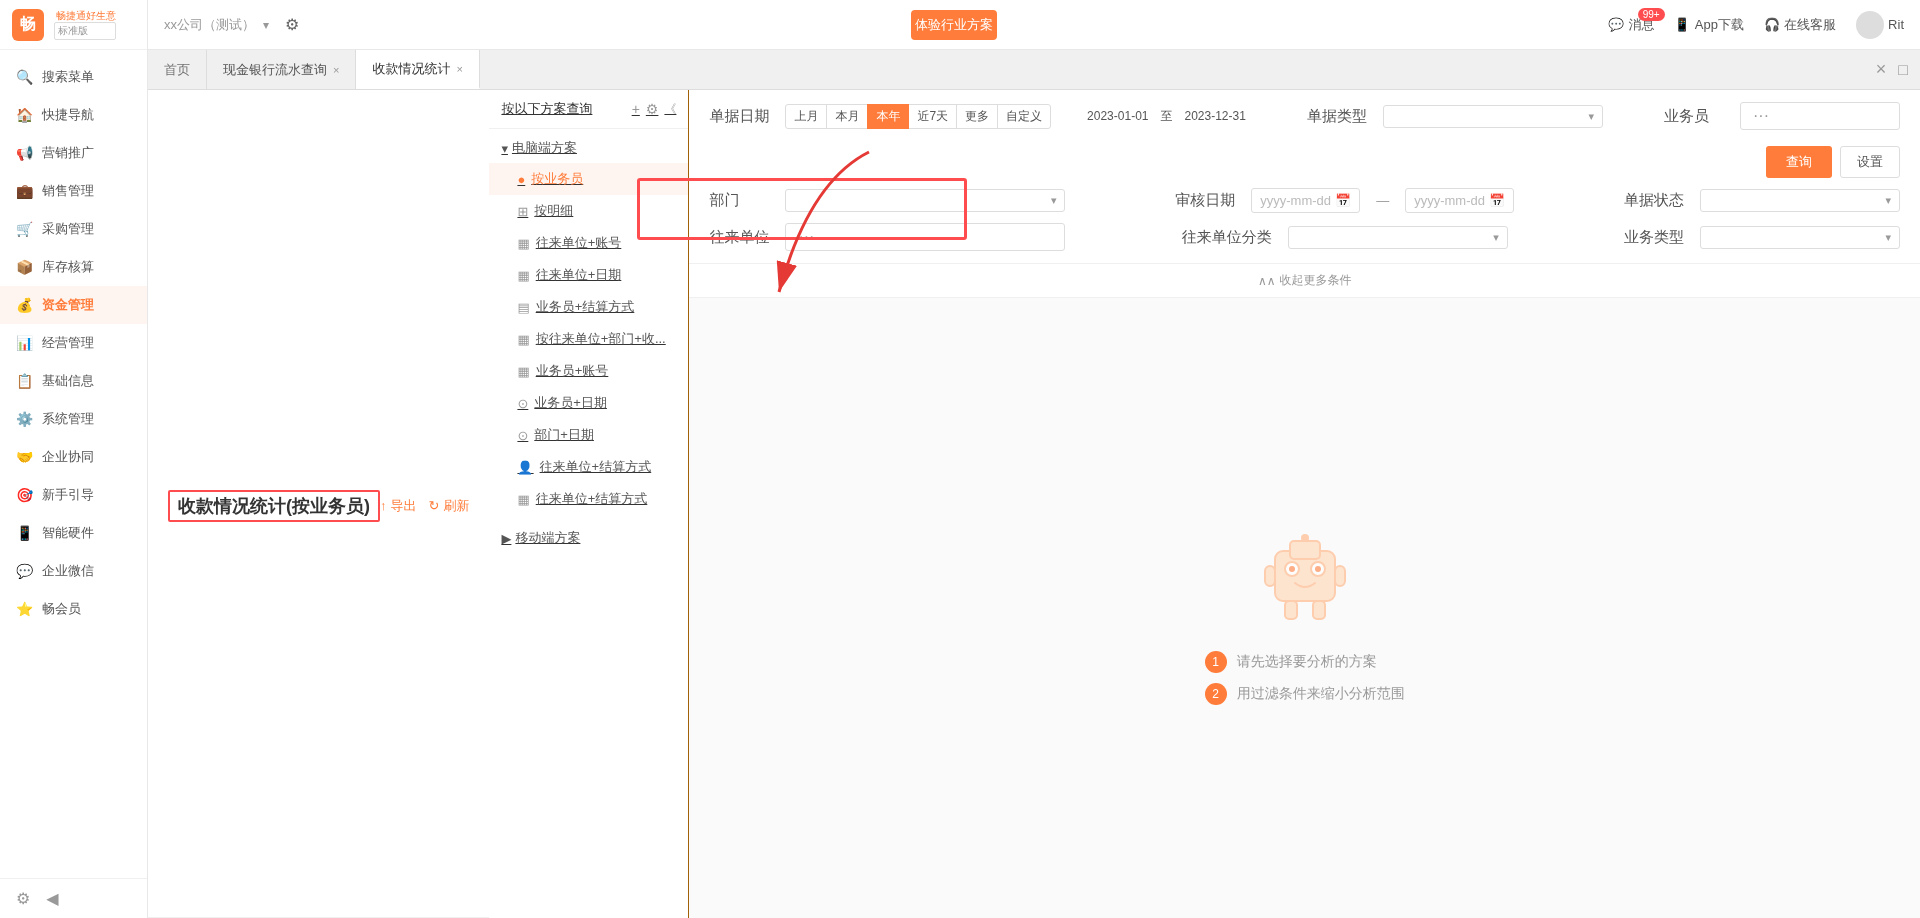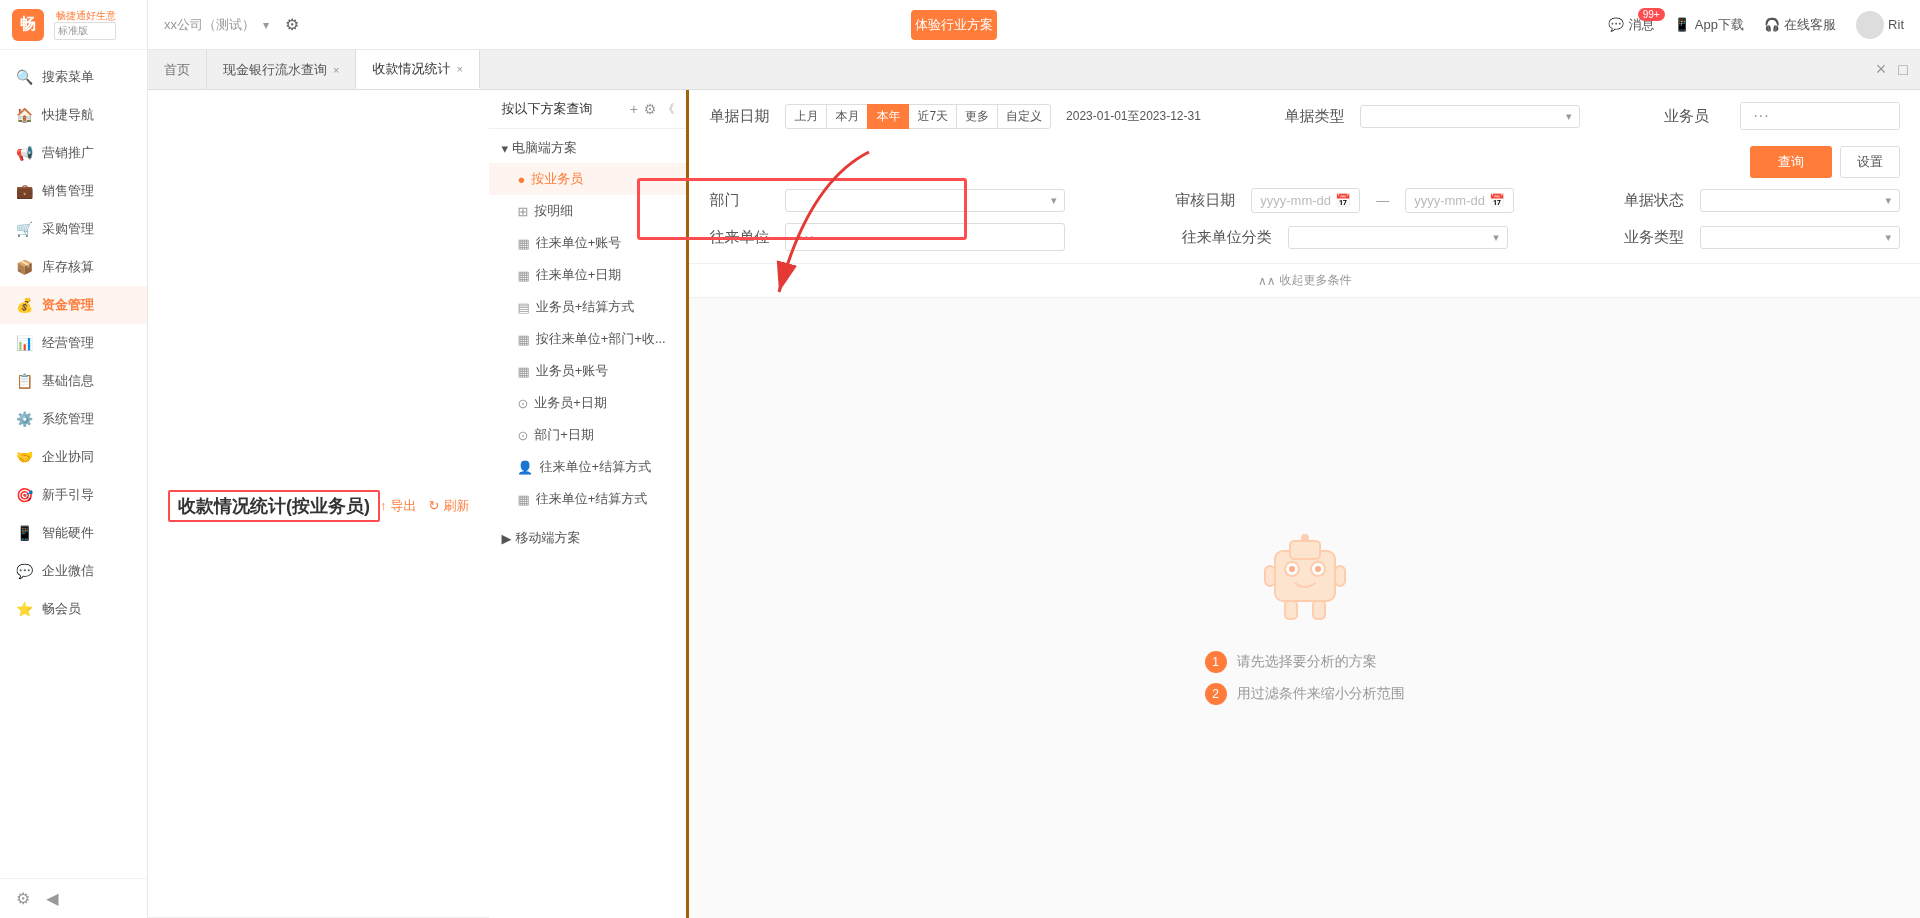--- a/index.html
+++ b/index.html
@@ -50,21 +50,21 @@
     
     .content-area { flex: 1; display: flex; overflow: hidden; position: relative; }
 
     
     .page-header { padding: 12px 20px 8px 20px; background: #fff; display: flex; align-items: center; justify-content: space-between; border-bottom: 1px solid #f0f0f0; flex-shrink: 0; }
     .page-title { font-size: 18px; font-weight: bold; color: #333; border: 2px solid #ff4d4f; padding: 2px 8px; border-radius: 2px; }
     .page-actions { display: flex; gap: 12px; align-items: center; }
     .page-action-btn { display: flex; align-items: center; gap: 4px; color: #ff7c3a; cursor: pointer; font-size: 13px; }
 
     
-    .left-panel { width: 200px; background: #fff; border-right: 3px solid #a16207; flex-shrink: 0; overflow-y: auto; }
+    .left-panel { width: 200px; background: #fff; border-right: 1px solid #a16207; flex-shrink: 0; overflow-y: auto; text-decoration: underline; }
     .left-panel-header { display: flex; align-items: center; padding: 10px 12px; border-bottom: 1px solid #f0f0f0; gap: 6px; }
     .left-panel-title { font-size: 13px; color: #333; flex: 1; }
     .left-panel-icon { color: #999; cursor: pointer; font-size: 14px; }
     .collapse-arrow { cursor: pointer; font-size: 12px; color: #999; }
 
     .scheme-group { padding: 4px 0; }
     .scheme-group-header { display: flex; align-items: center; padding: 6px 12px; cursor: pointer; color: #555; font-size: 13px; gap: 4px; }
     .scheme-item { display: flex; align-items: center; padding: 7px 12px 7px 28px; cursor: pointer; color: #555; font-size: 13px; gap: 6px; }
     .scheme-item.active { color: #ff7c3a; background: #fff5f0; }
     .scheme-item-icon { font-size: 13px; color: #ff7c3a; }
@@ -76,31 +76,31 @@
     .filter-area { background: #fff; padding: 12px 20px; border-bottom: 1px solid #f0f0f0; }
     .filter-row { display: flex; align-items: center; gap: 16px; margin-bottom: 10px; flex-wrap: wrap; }
     .filter-row:last-child { margin-bottom: 0; text-align: center; }
 
     .filter-label { color: #555; font-size: 15px; min-width: 60px; }
     .filter-date-tabs { display: flex; gap: 0; }
     .date-tab { padding: 3px 8px; border: 1px solid #ddd; cursor: pointer; font-size: 12px; color: #555; margin-right: -1px; }
     .date-tab:first-child { border-radius: 3px 0 0 3px; }
     .date-tab:last-child { border-radius: 0 3px 3px 0; }
     .date-tab.active { background: #ff7c3a; color: #fff; border-color: #ff7c3a; z-index: 1; }
-    .date-range { display: flex; align-items: center; gap: 0; color: #555; font-size: 12px; margin-left: 0; }
+    .date-range { display: flex; align-items: center; gap: 12px; color: #555; font-size: 12px; margin-left: 21px; }
 
     .filter-select { display: flex; align-items: center; border: 1px solid #ddd; border-radius: 3px; padding: 4px 8px; min-width: 180px; cursor: pointer; background: #fff; gap: 4px; font-size: 13px; color: #555; }
     .filter-select .chevron { margin-left: auto; color: #999; font-size: 11px; }
     .filter-input { display: flex; align-items: center; border: 1px solid #ddd; border-radius: 3px; padding: 4px 8px; background: #fff; gap: 4px; font-size: 13px; color: #999; }
     .filter-dash { color: #999; }
     .filter-calendar { color: #999; cursor: pointer; }
     .filter-dots { color: #999; cursor: pointer; font-size: 16px; }
 
     .filter-actions { display: flex; gap: 8px; margin-left: auto; }
-    .btn-query { background: #ff7c3a; color: #fff; border: none; border-radius: 3px; padding: 6px 28px; cursor: pointer; font-size: 13px; }
+    .btn-query { background: #ff7c3a; color: #fff; border: none; border-radius: 3px; padding: 6px 20px; cursor: pointer; font-size: 13px; }
     .btn-settings { background: #fff; color: #555; border: 1px solid #ddd; border-radius: 3px; padding: 6px 16px; cursor: pointer; font-size: 13px; }
 
     .collapse-bar { display: flex; align-items: center; justify-content: center; padding: 8px; cursor: pointer; color: #999; font-size: 12px; gap: 4px; border-bottom: 1px solid #f0f0f0; background: #fff; }
 
     
     .empty-area { flex: 1; display: flex; flex-direction: column; align-items: center; justify-content: center; color: #999; }
     .empty-robot { width: 120px; height: 120px; opacity: 0.6; }
     .empty-steps { display: flex; flex-direction: column; gap: 10px; margin-top: 20px; }
     .empty-step { display: flex; align-items: center; gap: 10px; font-size: 14px; color: #999; }
     .step-num { width: 22px; height: 22px; border-radius: 50%; background: #ff7c3a; color: #fff; display: flex; align-items: center; justify-content: center; font-size: 12px; flex-shrink: 0; }

